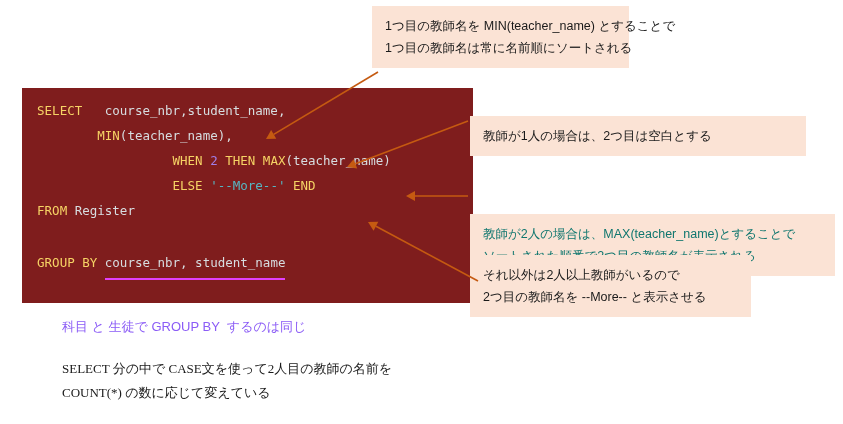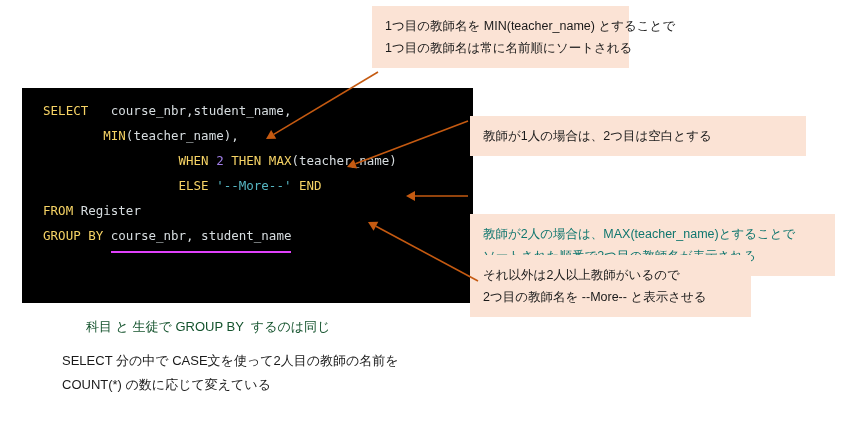--- a/index.html
+++ b/index.html
@@ -46,20 +46,21 @@
   .ident{ color: #d7dde0; }
   .num  { color: #a07ee8; }
   .str  { color: #56b6c2; }
   .star { color: #e06c75; }
   .fn   { color: #f6d365; }
 
   .underline-pink {
     display: inline-block;
     border-bottom: 2px solid #e5e5e5;
     padding-bottom: 3px;
+    margin-top: 27px;
   }
 
   
   .callout {
     position: absolute;
     background: #fbe3d5;
     color: #1a1a1a;
     font-family: "Liberation Sans", sans-serif;
     font-size: 12.5px;
     line-height: 22px;
@@ -84,28 +85,28 @@
   
   .note {
     position: absolute;
     font-family: "Liberation Sans", sans-serif;
     font-size: 13px;
     line-height: 24px;
     color: #1a1a1a;
     white-space: pre;
   }
   #note-1 { left: 62px; top: 315px; }
-  #note-2 { left: 62px; top: 349px; }
+  #note-2 { left: 62px; top: 357px; font-family: Liberation Serif, serif; }
 </style>
 </head>
 <body>
 
 <div id="stage">
 
-  <div id="code-block" style="background: #000000; padding-left: 6px;">
+  <div id="code-block" style="background: #7f1d1d;">
       <div class="code-line"><span>  </span><span class="kw">SELECT</span><span class="ident">   </span><span class="ident">course_nbr,student_name,</span></div>
       <div class="code-line"><span>  </span><span class="ident">        </span><span class="fn">MIN</span><span class="ident">(teacher_name),</span></div>
       <div class="code-line"><span>  </span><span class="ident">                  </span><span class="kw">WHEN </span><span class="num">2</span><span class="kw"> THEN MAX</span><span class="ident">(teacher_name)</span></div>
       <div class="code-line"><span>  </span><span class="ident">                  </span><span class="kw">ELSE </span><span class="str">'--More--'</span><span class="kw"> END</span></div>
       <div class="code-line"><span>  </span><span class="kw">FROM </span><span class="ident">Register</span></div>
       <div class="code-line"><span>  </span><span class="kw">GROUP BY</span><span class="ident"> </span><span class="underline-pink" style="border-bottom-color: rgb(224, 64, 251);"><span class="ident">course_nbr, student_name</span></span></div>
     </div>
 
   <div class="callout" id="callout-1" style="background: rgb(251, 227, 213); color: rgb(26, 26, 26);">1つ目の教師名を MIN(teacher_name) とすることで
 1つ目の教師名は常に名前順にソートされる</div>
@@ -127,17 +128,17 @@
       <g>
         <line x1="468" y1="196" x2="415" y2="196" stroke="#c55a11" stroke-width="1.6"></line>
         <polygon points="406,196 415,191 415,201" fill="#c55a11"></polygon>
       </g>
       <g>
         <line x1="478" y1="281" x2="375.93117496707674" y2="226.25399384597753" stroke="#c55a11" stroke-width="1.6"></line>
         <polygon points="368,222 378.2945048815087,221.84778553093489 373.56784505264477,230.66020216102018" fill="#c55a11"></polygon>
       </g>
     </svg>
 
-  <div class="note" id="note-1" style="color: #14532d; margin-left: 24px;">科目 と 生徒で GROUP BY  するのは同じ</div>
+  <div class="note" id="note-1" style="color: #8b5cf6;">科目 と 生徒で GROUP BY  するのは同じ</div>
   <div class="note" id="note-2" style="color: rgb(26, 26, 26);">SELECT 分の中で CASE文を使って2人目の教師の名前を
 COUNT(*) の数に応じて変えている</div>
 
 </div>
 
 </body></html>

